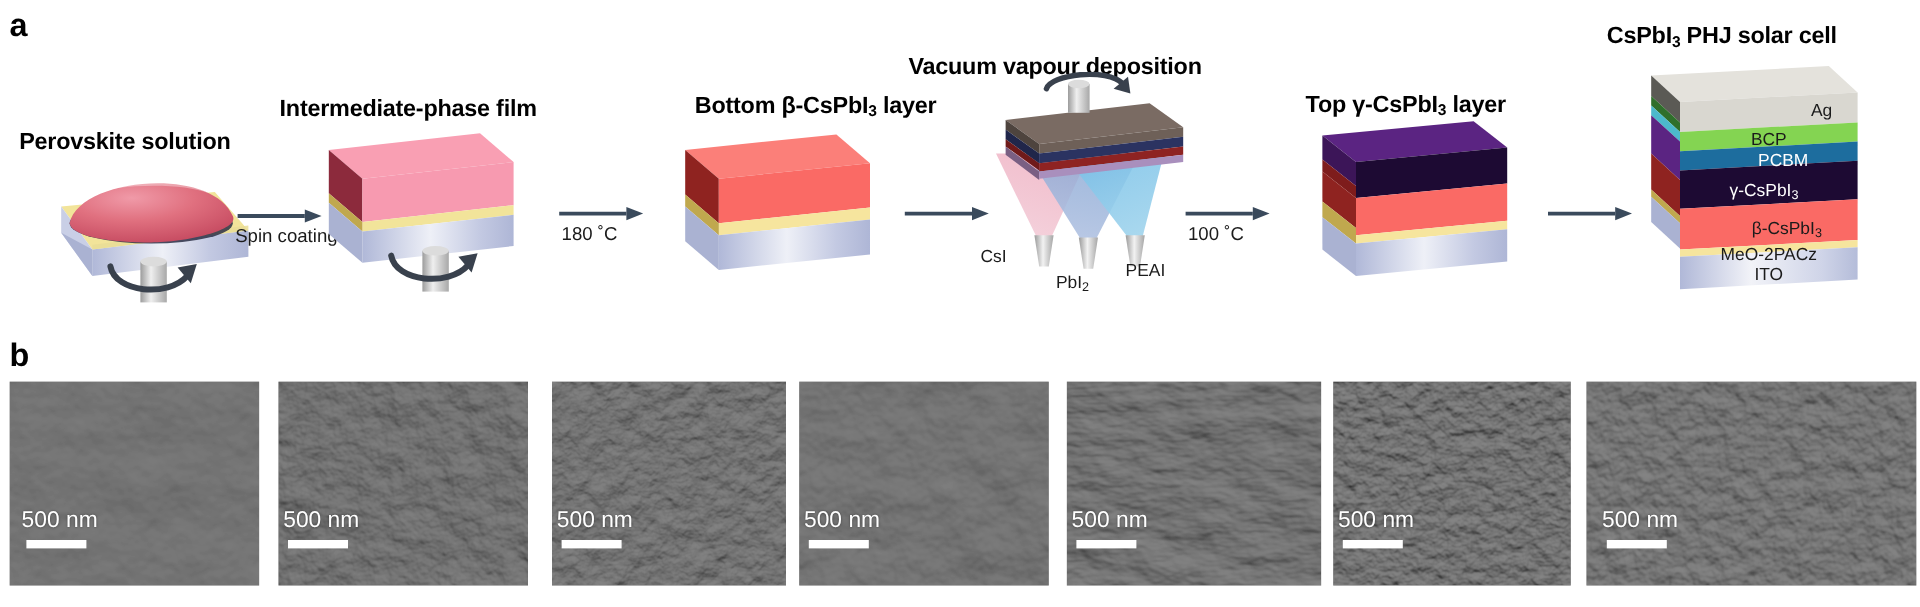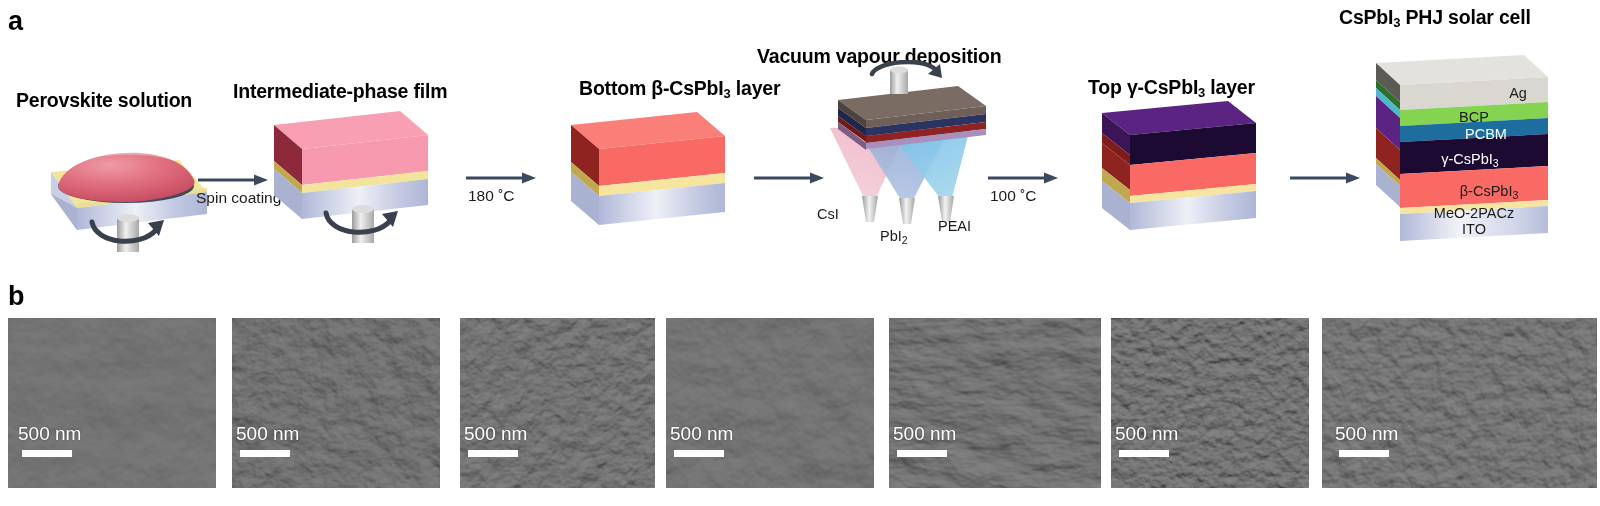--- a/index.html
+++ b/index.html
@@ -24,21 +24,21 @@
              text-align:center;}
   .lyr-label sub{font-size:10.5px;vertical-align:-2.5px;}
   .src-label{position:absolute;font-size:14.5px;color:#1b1b1b;white-space:nowrap;}
   .src-label sub{font-size:10.5px;vertical-align:-2.5px;}
 </style>
 </head>
 <body>
 
 <div class="panel-letter" style="left:8px;top:8px;">a</div>
 
-<div class="stage-title" style="left:16px;top:89px;">Perovskite solution</div>
+<div class="stage-title" style="left:16px;top:107px;">Perovskite solution</div>
 
 <div class="art" style="left:4px;top:130px;width:210px;height:125px;">
   <svg width="210" height="125" viewBox="0 0 210 125">
     <defs>
       <linearGradient id="subGradA" x1="0" y1="0" x2="1" y2="0">
         <stop offset="0" stop-color="#b0b8d8"></stop>
           <stop offset="0.45" stop-color="#eef0f7"></stop>
         <stop offset="0.75" stop-color="#c3c9e2"></stop>
           <stop offset="1" stop-color="#aeb6d6"></stop>
       </linearGradient>
@@ -253,21 +253,21 @@
   </svg>
 </div>
 
 <div class="arrow-wrap" style="left:1288px;top:170px;width:74px;height:16px;">
   <svg width="74" height="16" viewBox="0 0 74 16">
     <line x1="2" y1="8" x2="58" y2="8" stroke="#3a4a5c" stroke-width="3.2"></line>
     <polygon points="58,2.5 72,8 58,13.5" fill="#3a4a5c"></polygon>
   </svg>
 </div>
 
-<div class="stage-title" style="left:1339px;top:6px;">CsPbI<sub>3</sub> PHJ solar cell</div>
+<div class="stage-title" style="left:1339px;top:19px;">CsPbI<sub>3</sub> PHJ solar cell</div>
 
 <div class="art" style="left:1340px;top:55px;width:230px;height:195px;">
   <svg width="230" height="195" viewBox="0 0 230 195">
     <defs>
       <linearGradient id="subGradF" x1="0" y1="0" x2="1" y2="0">
         <stop offset="0" stop-color="#b0b8d8"></stop>
           <stop offset="0.40" stop-color="#f2f3f8"></stop>
         <stop offset="0.80" stop-color="#cfd4e8"></stop>
           <stop offset="1" stop-color="#b4bcd9"></stop>
       </linearGradient>

